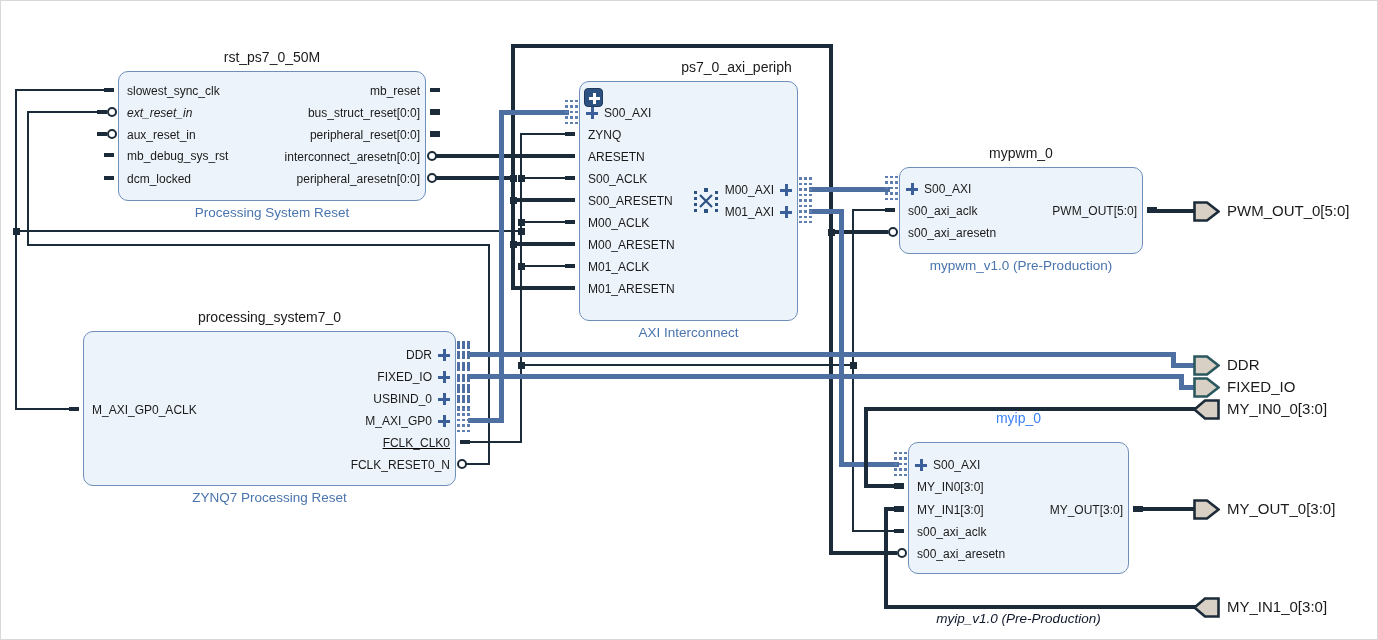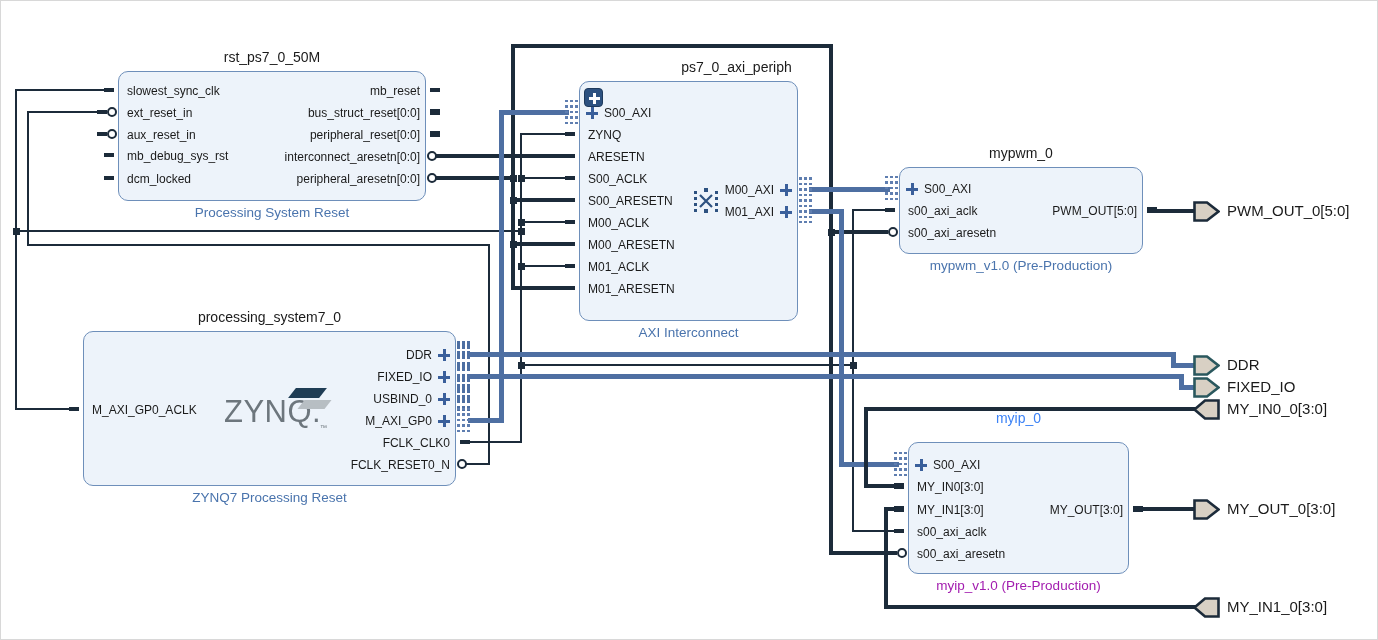--- a/index.html
+++ b/index.html
@@ -97,21 +97,21 @@
     <div class="junction" style="background: rgb(28, 43, 58); left: 516.5px; top: 226.5px;"></div>
     <div class="junction" style="background: rgb(28, 43, 58); left: 516.5px; top: 261.5px;"></div>
     <div class="junction" style="background: rgb(28, 43, 58); left: 516.5px; top: 360.5px;"></div>
     <div class="junction" style="background: rgb(28, 43, 58); left: 826.5px; top: 227.5px;"></div>
     <div class="junction" style="background: rgb(28, 43, 58); left: 848.5px; top: 360.5px;"></div>
     <div class="block" style="background: rgb(237, 243, 250); border: 1px solid rgb(110, 143, 186); left: 117px; top: 70px; width: 308px; height: 130px;">
       <div class="port pleft" style="top: 8px; left: 8px;">
         <span style="color: rgb(26, 26, 26);">slowest_sync_clk</span>
       </div>
       <div class="port pleft" style="top: 30px; left: 8px;">
-        <span style="color: rgb(26, 26, 26);">ext_reset_in</span>
+        <span style="color: rgb(26, 26, 26); font-style: italic;">ext_reset_in</span>
       </div>
       <div class="port pleft" style="top: 52px; left: 8px; align-items: center;">
         <span style="color: rgb(26, 26, 26);">aux_reset_in</span>
       </div>
       <div class="port pleft" style="top: 73px; left: 8px;">
         <span style="color: rgb(26, 26, 26);">mb_debug_sys_rst</span>
       </div>
       <div class="port pleft" style="top: 96px; left: 8px;">
         <span style="color: rgb(26, 26, 26);">dcm_locked</span>
       </div>
@@ -218,46 +218,40 @@
       <i style="background: repeating-linear-gradient(rgb(95, 126, 176) 0px, rgb(95, 126, 176) 2.5px, transparent 2.5px, transparent 5.5px);"></i>
       <i style="background: repeating-linear-gradient(rgb(95, 126, 176) 0px, rgb(95, 126, 176) 2.5px, transparent 2.5px, transparent 5.5px);"></i>
       <i style="background: repeating-linear-gradient(rgb(95, 126, 176) 0px, rgb(95, 126, 176) 2.5px, transparent 2.5px, transparent 5.5px);"></i>
     </div>
     <div class="pins" style="left: 798px; top: 198px; height: 24px;">
       <i style="background: repeating-linear-gradient(rgb(95, 126, 176) 0px, rgb(95, 126, 176) 2.5px, transparent 2.5px, transparent 5.5px);"></i>
       <i style="background: repeating-linear-gradient(rgb(95, 126, 176) 0px, rgb(95, 126, 176) 2.5px, transparent 2.5px, transparent 5.5px);"></i>
       <i style="background: repeating-linear-gradient(rgb(95, 126, 176) 0px, rgb(95, 126, 176) 2.5px, transparent 2.5px, transparent 5.5px);"></i>
     </div>
     <div class="block" style="background: rgb(237, 243, 250); border: 1px solid rgb(110, 143, 186); left: 82px; top: 330px; width: 373px; height: 155px;">
-      <div class="zynq" style="left: 140px; top: 60px;">
-        <div class="ztxt" style="color: rgb(109, 118, 125);">ZYNQ.</div>
-        <div class="sw1" style="background: rgb(31, 61, 85);"></div>
-        <div class="sw2" style="background: rgb(183, 190, 195);"></div>
-        <div class="ztm" style="color: rgb(109, 118, 125);">™</div>
-      </div>
       <div class="port pleft" style="top: 67px; left: 8px;">
         <span style="color: rgb(26, 26, 26);">M_AXI_GP0_ACLK</span>
       </div>
       <div class="port pright" style="top: 12px; right: 5px;">
         <span style="color: rgb(26, 26, 26);">DDR</span>
         <div class="plus"></div>
       </div>
       <div class="port pright" style="top: 34px; right: 5px;">
         <span style="color: rgb(26, 26, 26);">FIXED_IO</span>
         <div class="plus"></div>
       </div>
       <div class="port pright" style="top: 56px; right: 5px;">
         <span style="color: rgb(26, 26, 26);">USBIND_0</span>
         <div class="plus"></div>
       </div>
       <div class="port pright" style="top: 78px; right: 5px;">
         <span style="color: rgb(26, 26, 26);">M_AXI_GP0</span>
         <div class="plus"></div>
       </div>
-      <div class="port pright" style="top: 100px; right: 5px;">
+      <div class="port pright" style="top: 100px; right: 5px; text-decoration: underline;">
         <span style="color: rgb(26, 26, 26);">FCLK_CLK0</span>
       </div>
       <div class="port pright" style="top: 122px; right: 5px;">
         <span style="color: rgb(26, 26, 26);">FCLK_RESET0_N</span>
       </div>
     </div>
     <div class="block-title" style="color: rgb(26, 26, 26); left: 268.5px; top: 308px;">processing_system7_0</div>
     <div class="block-sub" style="color: rgb(74, 116, 173); left: 268.5px; top: 489px;">ZYNQ7 Processing Reset</div>
     <div class="tick" style="background: rgb(28, 43, 58); left: 68px; top: 406px; width: 10px; height: 4px;"></div>
     <div class="pins" style="left: 456px; top: 340px; height: 26px;">
@@ -323,21 +317,21 @@
         <span style="color: rgb(26, 26, 26);">s00_axi_aclk</span>
       </div>
       <div class="port pleft" style="top: 100px; left: 8px;">
         <span style="color: rgb(26, 26, 26);">s00_axi_aresetn</span>
       </div>
       <div class="port pright" style="top: 56px; right: 5px;">
         <span style="color: rgb(26, 26, 26);">MY_OUT[3:0]</span>
       </div>
     </div>
     <div class="block-title" style="color: #3b82f6; left: 1017.5px; top: 409px;">myip_0</div>
-    <div class="block-sub" style="color: #a21caf; left: 1017.5px; top: 577px;">myip_v1.0 (Pre-Production)</div>
+    <div class="block-sub" style="color: #0f172a; left: 1017.5px; top: 610px; font-style: italic;">myip_v1.0 (Pre-Production)</div>
     <div class="pins" style="left: 893px; top: 451px; height: 24px;">
       <i style="background: repeating-linear-gradient(rgb(95, 126, 176) 0px, rgb(95, 126, 176) 2.5px, transparent 2.5px, transparent 5.5px);"></i>
       <i style="background: repeating-linear-gradient(rgb(95, 126, 176) 0px, rgb(95, 126, 176) 2.5px, transparent 2.5px, transparent 5.5px);"></i>
       <i style="background: repeating-linear-gradient(rgb(95, 126, 176) 0px, rgb(95, 126, 176) 2.5px, transparent 2.5px, transparent 5.5px);"></i>
     </div>
     <div class="tick" style="background: rgb(28, 43, 58); left: 893px; top: 482px; width: 10px; height: 6px;"></div>
     <div class="tick" style="background: rgb(28, 43, 58); left: 893px; top: 505px; width: 10px; height: 6px;"></div>
     <div class="tick" style="background: rgb(28, 43, 58); left: 893px; top: 528px; width: 10px; height: 4px;"></div>
     <div class="bubble" style="border: 2.4px solid rgb(28, 43, 58); left: 896px; top: 547px;"></div>
     <div class="tick" style="background: rgb(28, 43, 58); left: 886px; top: 550px; width: 10px; height: 4px;"></div>

